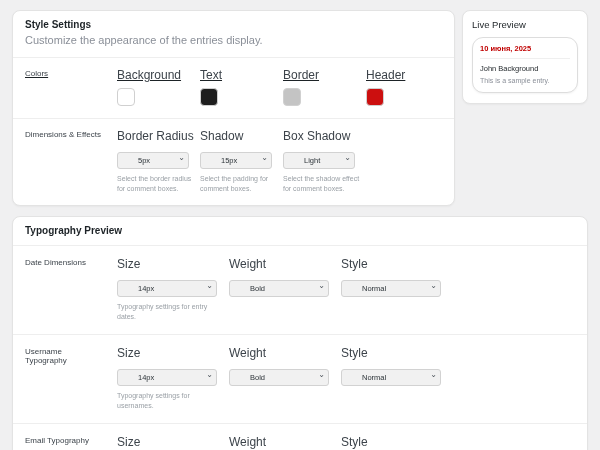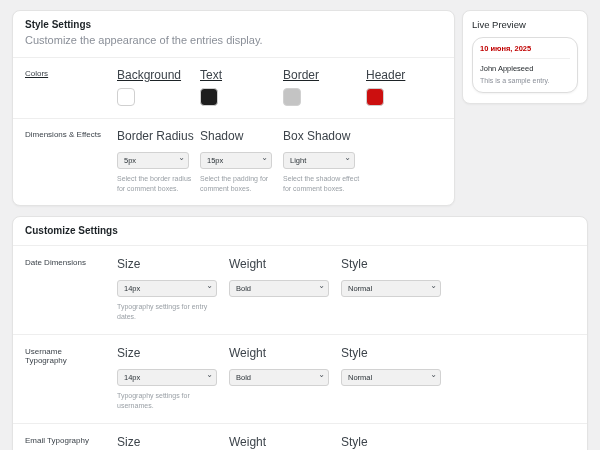--- a/index.html
+++ b/index.html
@@ -57,21 +57,21 @@
     -webkit-appearance: none;
     appearance: none;
     width: 100%;
     height: 17px;
     font-family: "Liberation Sans", sans-serif;
     font-size: 7.5px;
     color: #2c3338;
     background: #f1f1f1;
     border: 1px solid #d2d2d2;
     border-radius: 3px;
-    padding: 0 14px 0 6px;
+    padding: 0 14px 0 20px;
   }
   .chev {
     position: absolute; right: 4px; top: 45%;
     transform: translateY(-50%);
     font-size: 8px; color: #50575e;
     pointer-events: none; line-height: 1;
   }
   .help { font-size: 7px; color: #9aa0a6; line-height: 1.4; margin-top: 5px; padding-right: 6px; }
 
   
@@ -163,29 +163,29 @@
           </div>
           <p class="help">Select the shadow effect for comment boxes.</p>
         </div>
       </div>
     </section>
 
     <aside class="card preview-card">
       <h2 class="preview-title">Live Preview</h2>
       <div class="preview-entry">
         <div class="entry-date">10 июня, 2025</div>
-        <div class="entry-name">John Appleseed</div>
+        <div class="entry-name">John Background</div>
         <div class="entry-text">This is a sample entry.</div>
       </div>
     </aside>
   </div>
 
   <section class="card typo-card">
     <div class="card-head">
-      <h2 class="card-title">Customize Settings</h2>
+      <h2 class="card-title">Typography Preview</h2>
     </div>
     <div class="divider"></div>
 
     <div class="trow">
       <div class="row-label">Date Dimensions</div>
       <div class="field">
         <div class="field-label">Size</div>
         <div class="select-wrap">
           <select><option>14px</option></select>
           <span class="chev">⌄</span>

